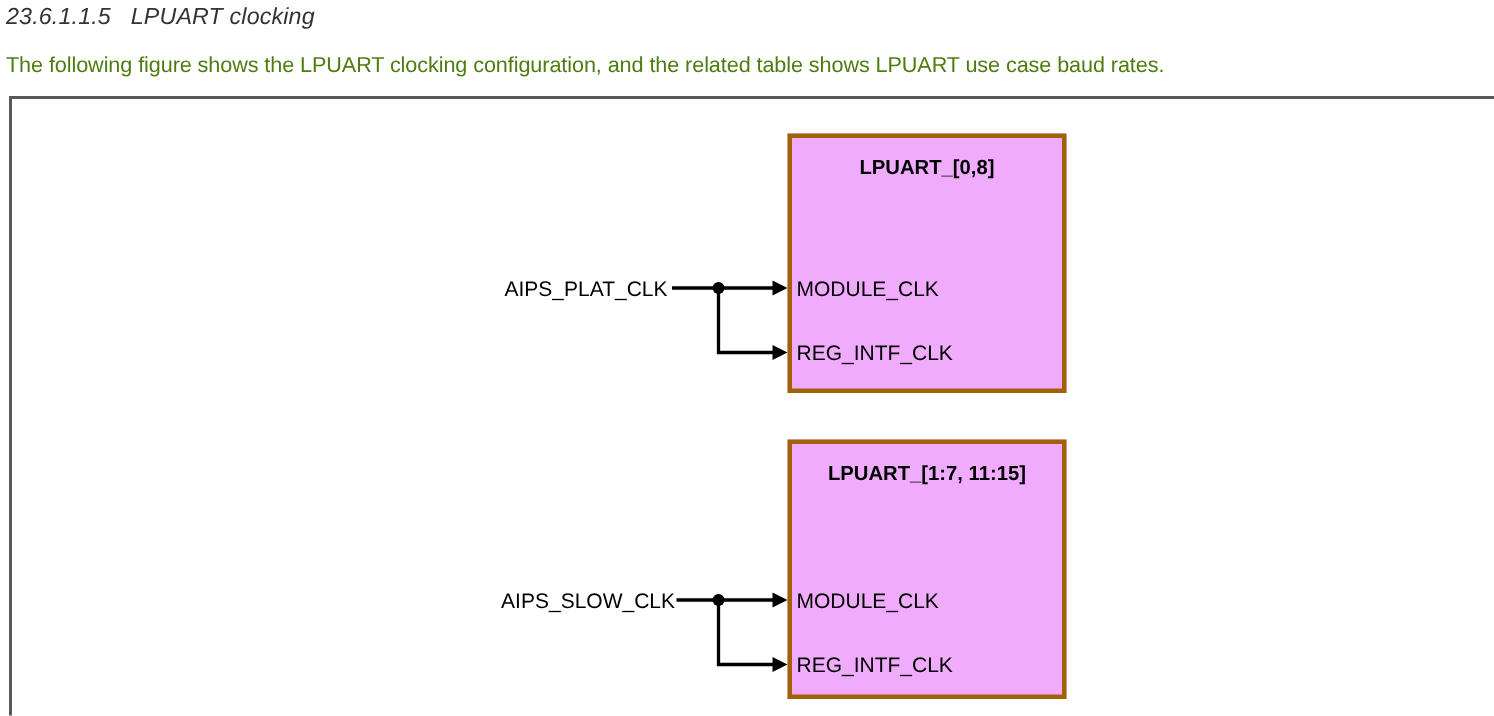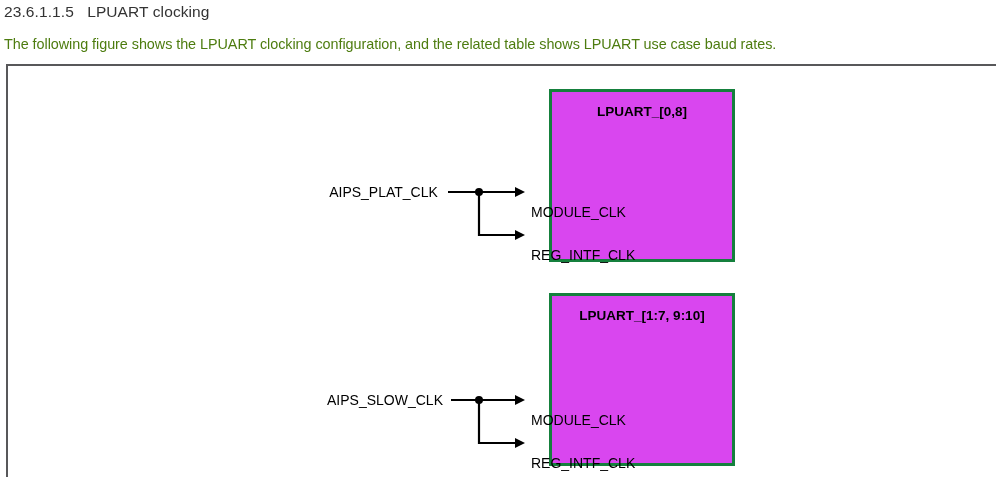--- a/index.html
+++ b/index.html
@@ -18,20 +18,21 @@
 
   
   #section-heading {
     position: absolute;
     left: 4px;
     top: 3px;
     font-size: 15.5px;
     color: #333333;
     white-space: pre;
     letter-spacing: 0.1px;
+    font-style: italic;
   }
 
   
   #intro-paragraph {
     position: absolute;
     left: 4px;
     top: 36px;
     font-size: 14.4px;
     color: #4d7c0f;
     white-space: nowrap;
@@ -46,50 +47,48 @@
     width: 1000px;   
     height: 440px;   
     border: 2px solid #58585a;
     box-sizing: border-box;
     background: #ffffff;
   }
 
   
   .module-box {
     position: absolute;
-    border: 3px solid #15803d;
+    border: 3px solid #a16207;
     box-sizing: border-box;
-    background: #d946ef;
-    margin-left: 24px;
+    background: #f0abfc;
   }
   .module-title {
     position: absolute;
     left: 0;
     right: 0;
     text-align: center;
     font-size: 13.5px;
     font-weight: bold;
     color: #000000;
     white-space: nowrap;
   }
   .port-label {
     position: absolute;
     font-size: 14px;
     color: #000000;
     white-space: nowrap;
     line-height: 1;
-    margin-top: 20px;
   }
   .src-label {
     position: absolute;
     font-size: 14px;
     color: #000000;
     white-space: nowrap;
     line-height: 1;
-    text-align: center;
+    text-align: right;
   }
   .wire-svg {
     position: absolute;
     overflow: visible;
   }
   .wire {
     stroke: #000000;
     stroke-width: 2.2;
     fill: none;
   }
@@ -124,21 +123,21 @@
 
     <path class="wire" d="M 31,16 L 31,59 L 74,59"></path>
 
     <circle class="node-dot" cx="31" cy="16" r="4"></circle>
 
     <polygon class="arrow-head" points="77,16 67,11 67,21"></polygon>
     <polygon class="arrow-head" points="77,59 67,54 67,64"></polygon>
   </svg>
 
   <div class="module-box" style="left: 517px; top: 227px; width: 186px; height: 173px;">
-    <div class="module-title" style="top: 12px;">LPUART_[1:7, 9:10]</div>
+    <div class="module-title" style="top: 12px;">LPUART_[1:7, 11:15]</div>
   </div>
 
   <div class="port-label" style="left: 523px; top: 327px;">MODULE_CLK</div>
   <div class="port-label" style="left: 523px; top: 370px;">REG_INTF_CLK</div>
 
   <div class="src-label" style="left: 312px; top: 327px; width: 130px;">AIPS_SLOW_CLK</div>
 
   <svg class="wire-svg" style="left: 443px; top: 318px;" width="79" height="70" viewBox="0 0 79 70">
     <path class="wire" d="M 0,16 L 71,16"></path>
     <path class="wire" d="M 28,16 L 28,59 L 71,59"></path>

